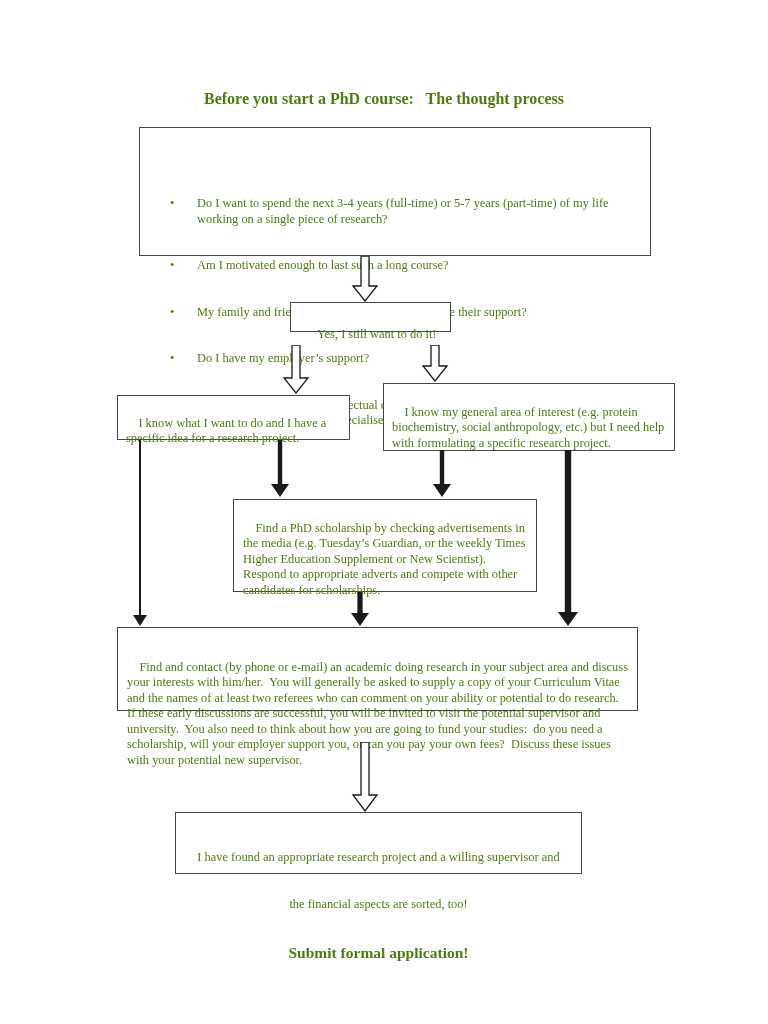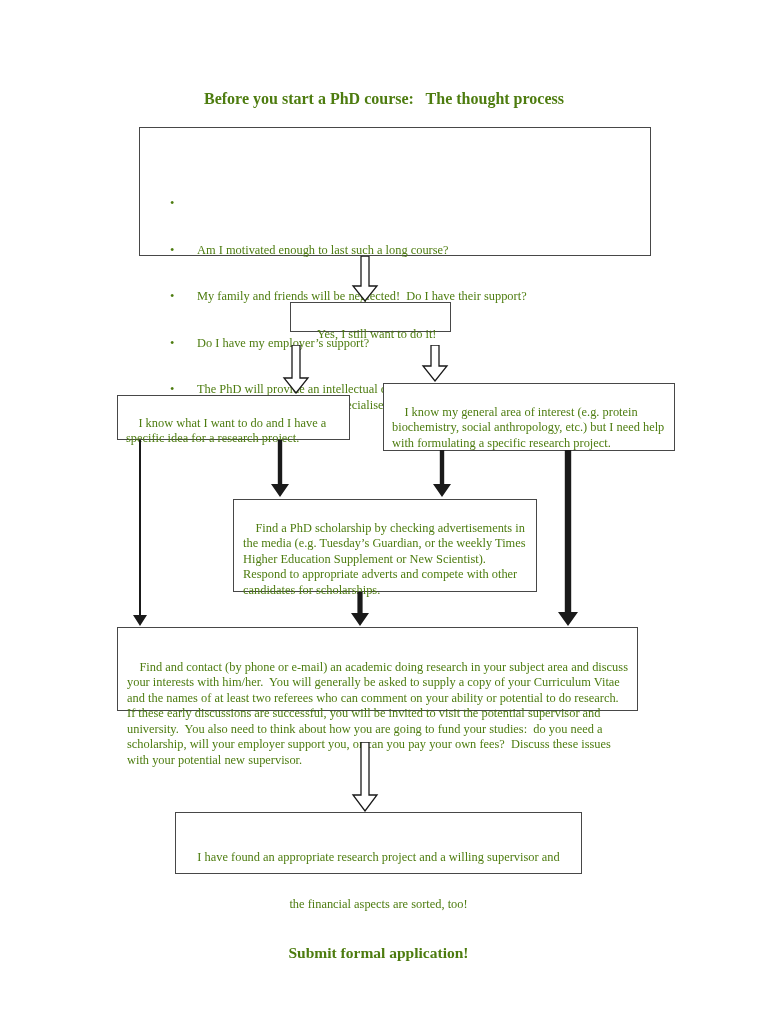--- a/index.html
+++ b/index.html
@@ -45,20 +45,21 @@
 <body>
 
 <div id="page">
 
   <div id="title" class="abs">Before you start a PhD course:   The thought process</div>
 
   <div id="box-considerations" class="abs fbox">
     <ul>
       <li>
         <span class="dot">•</span>
+        <span class="btxt">Do I want to spend the next 3-4 years (full-time) or 5-7 years (part-time) of my life working on a single piece of research?</span>
       </li>
       <li>
         <span class="dot">•</span>
         <span class="btxt">Am I motivated enough to last such a long course?</span>
       </li>
       <li>
         <span class="dot">•</span>
         <span class="btxt">My family and friends will be neglected!  Do I have their support?</span>
       </li>
       <li>

